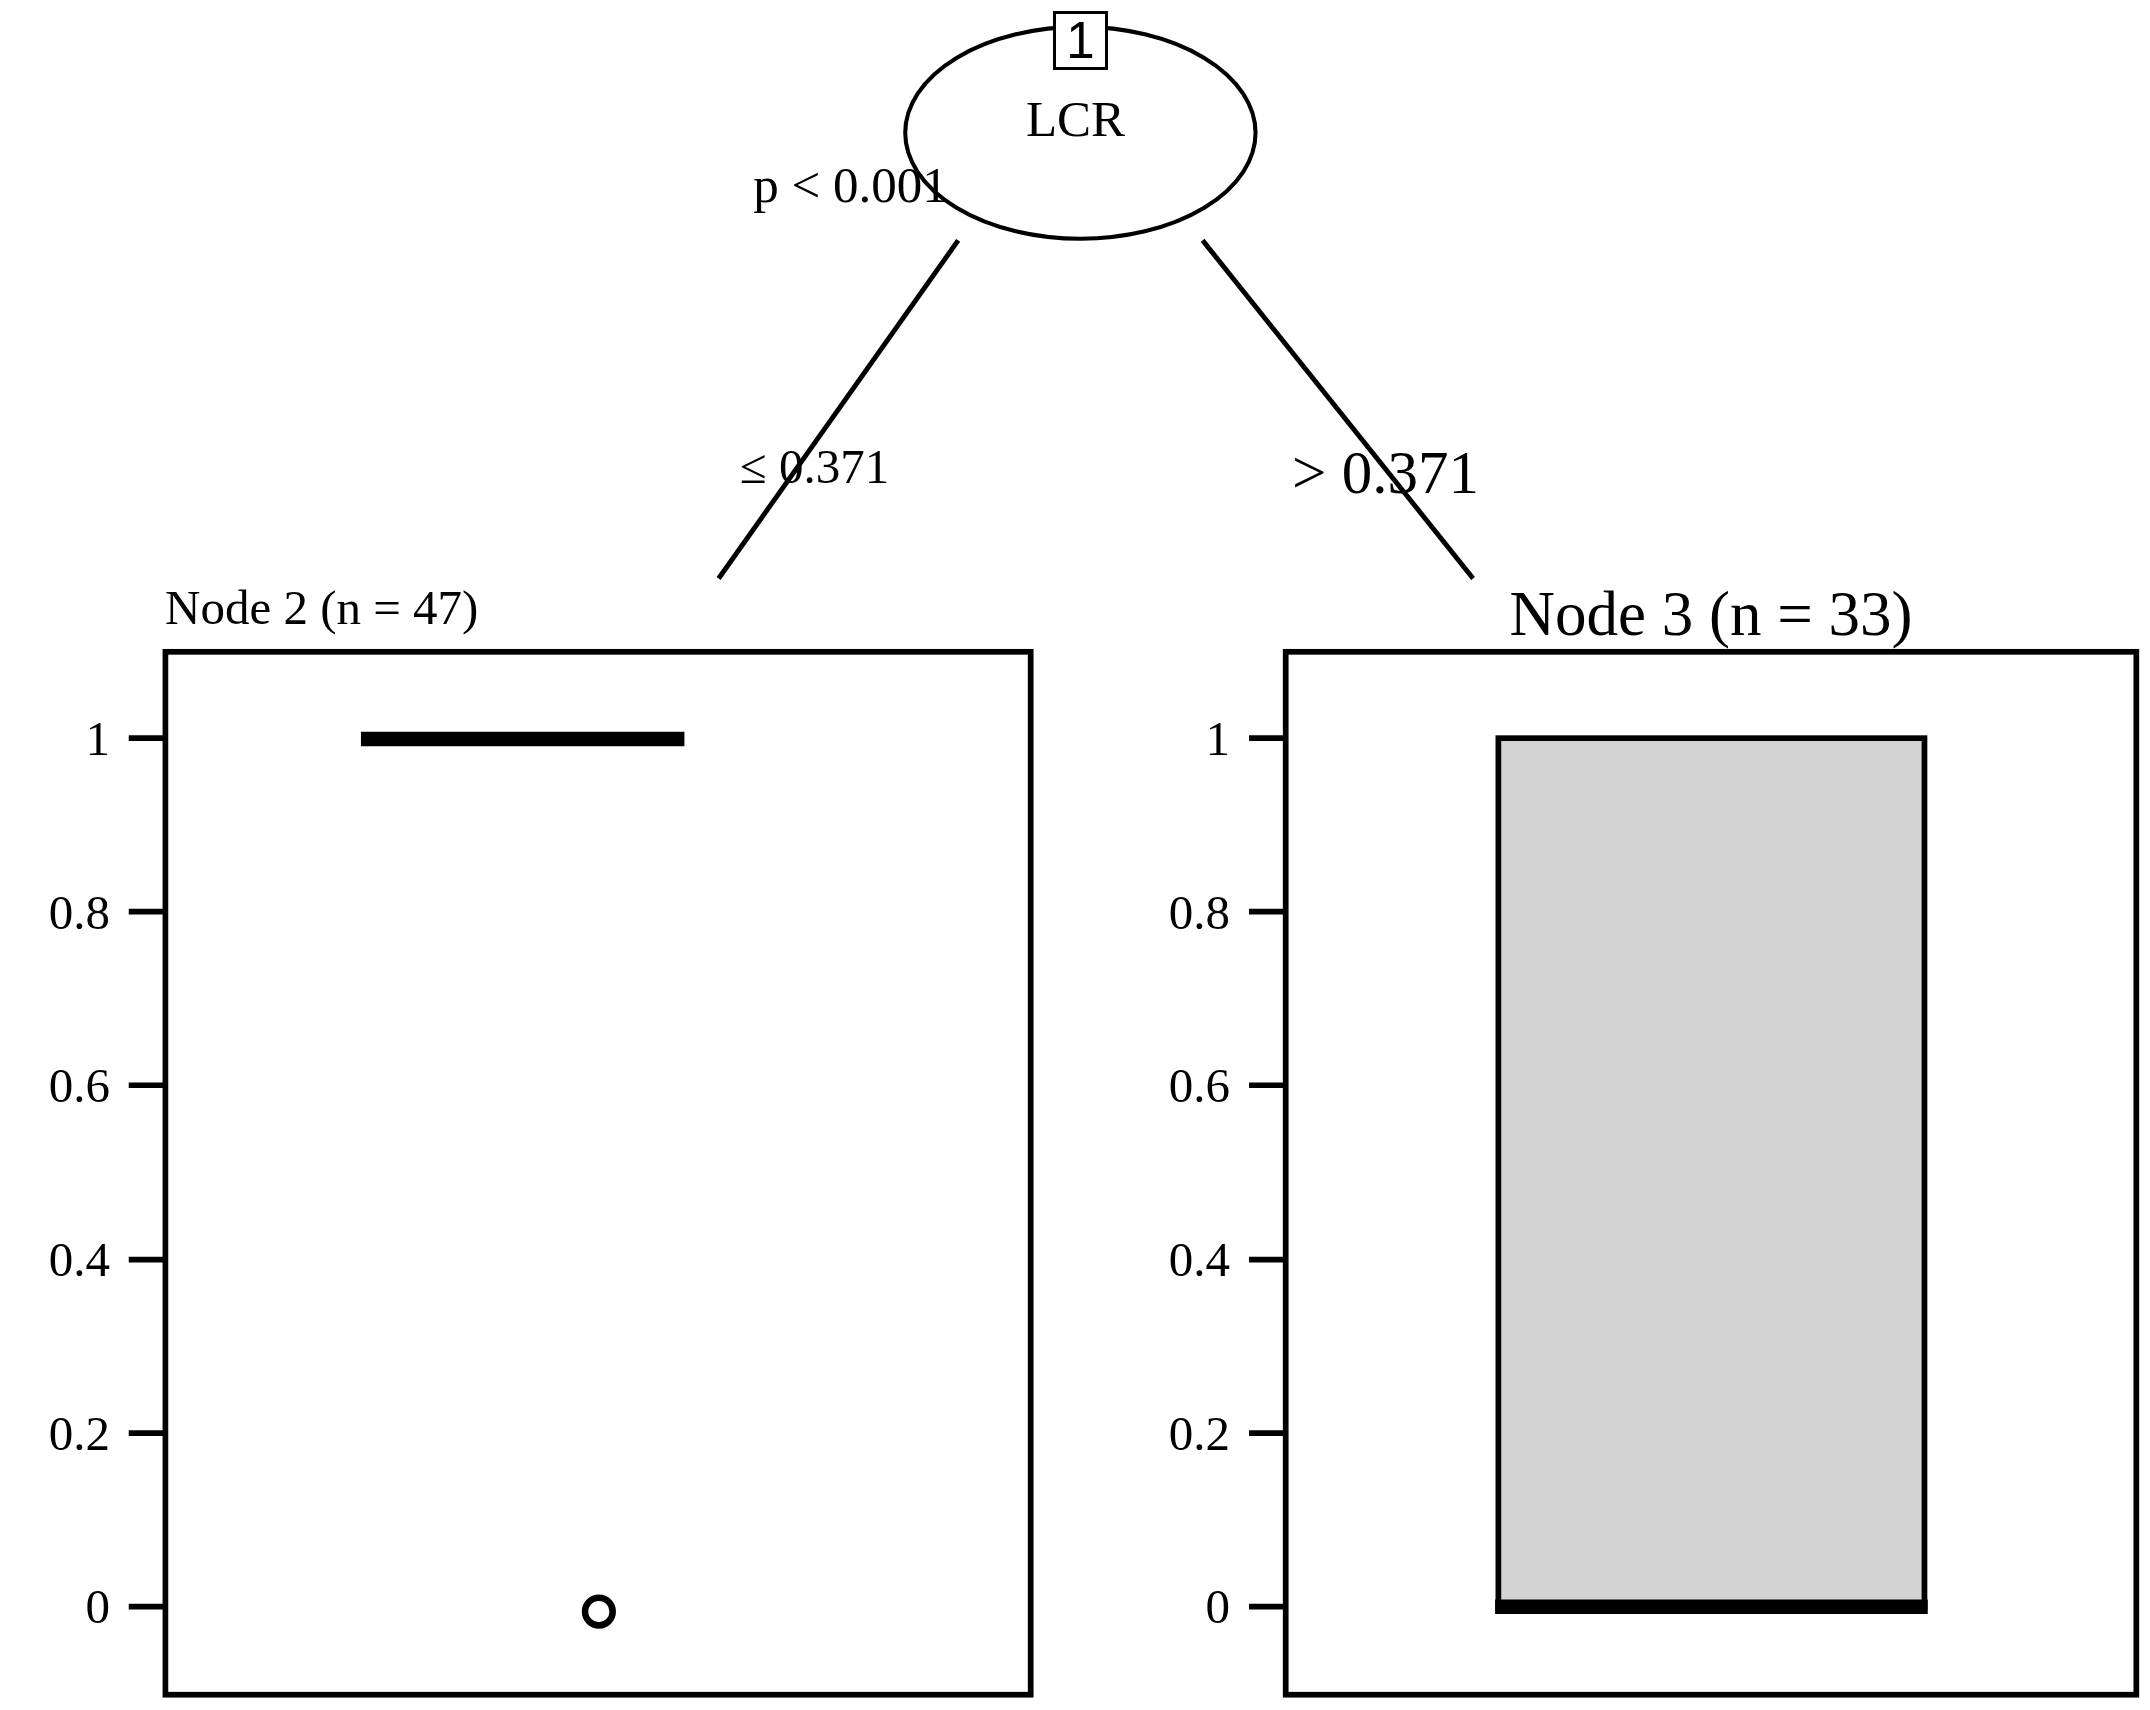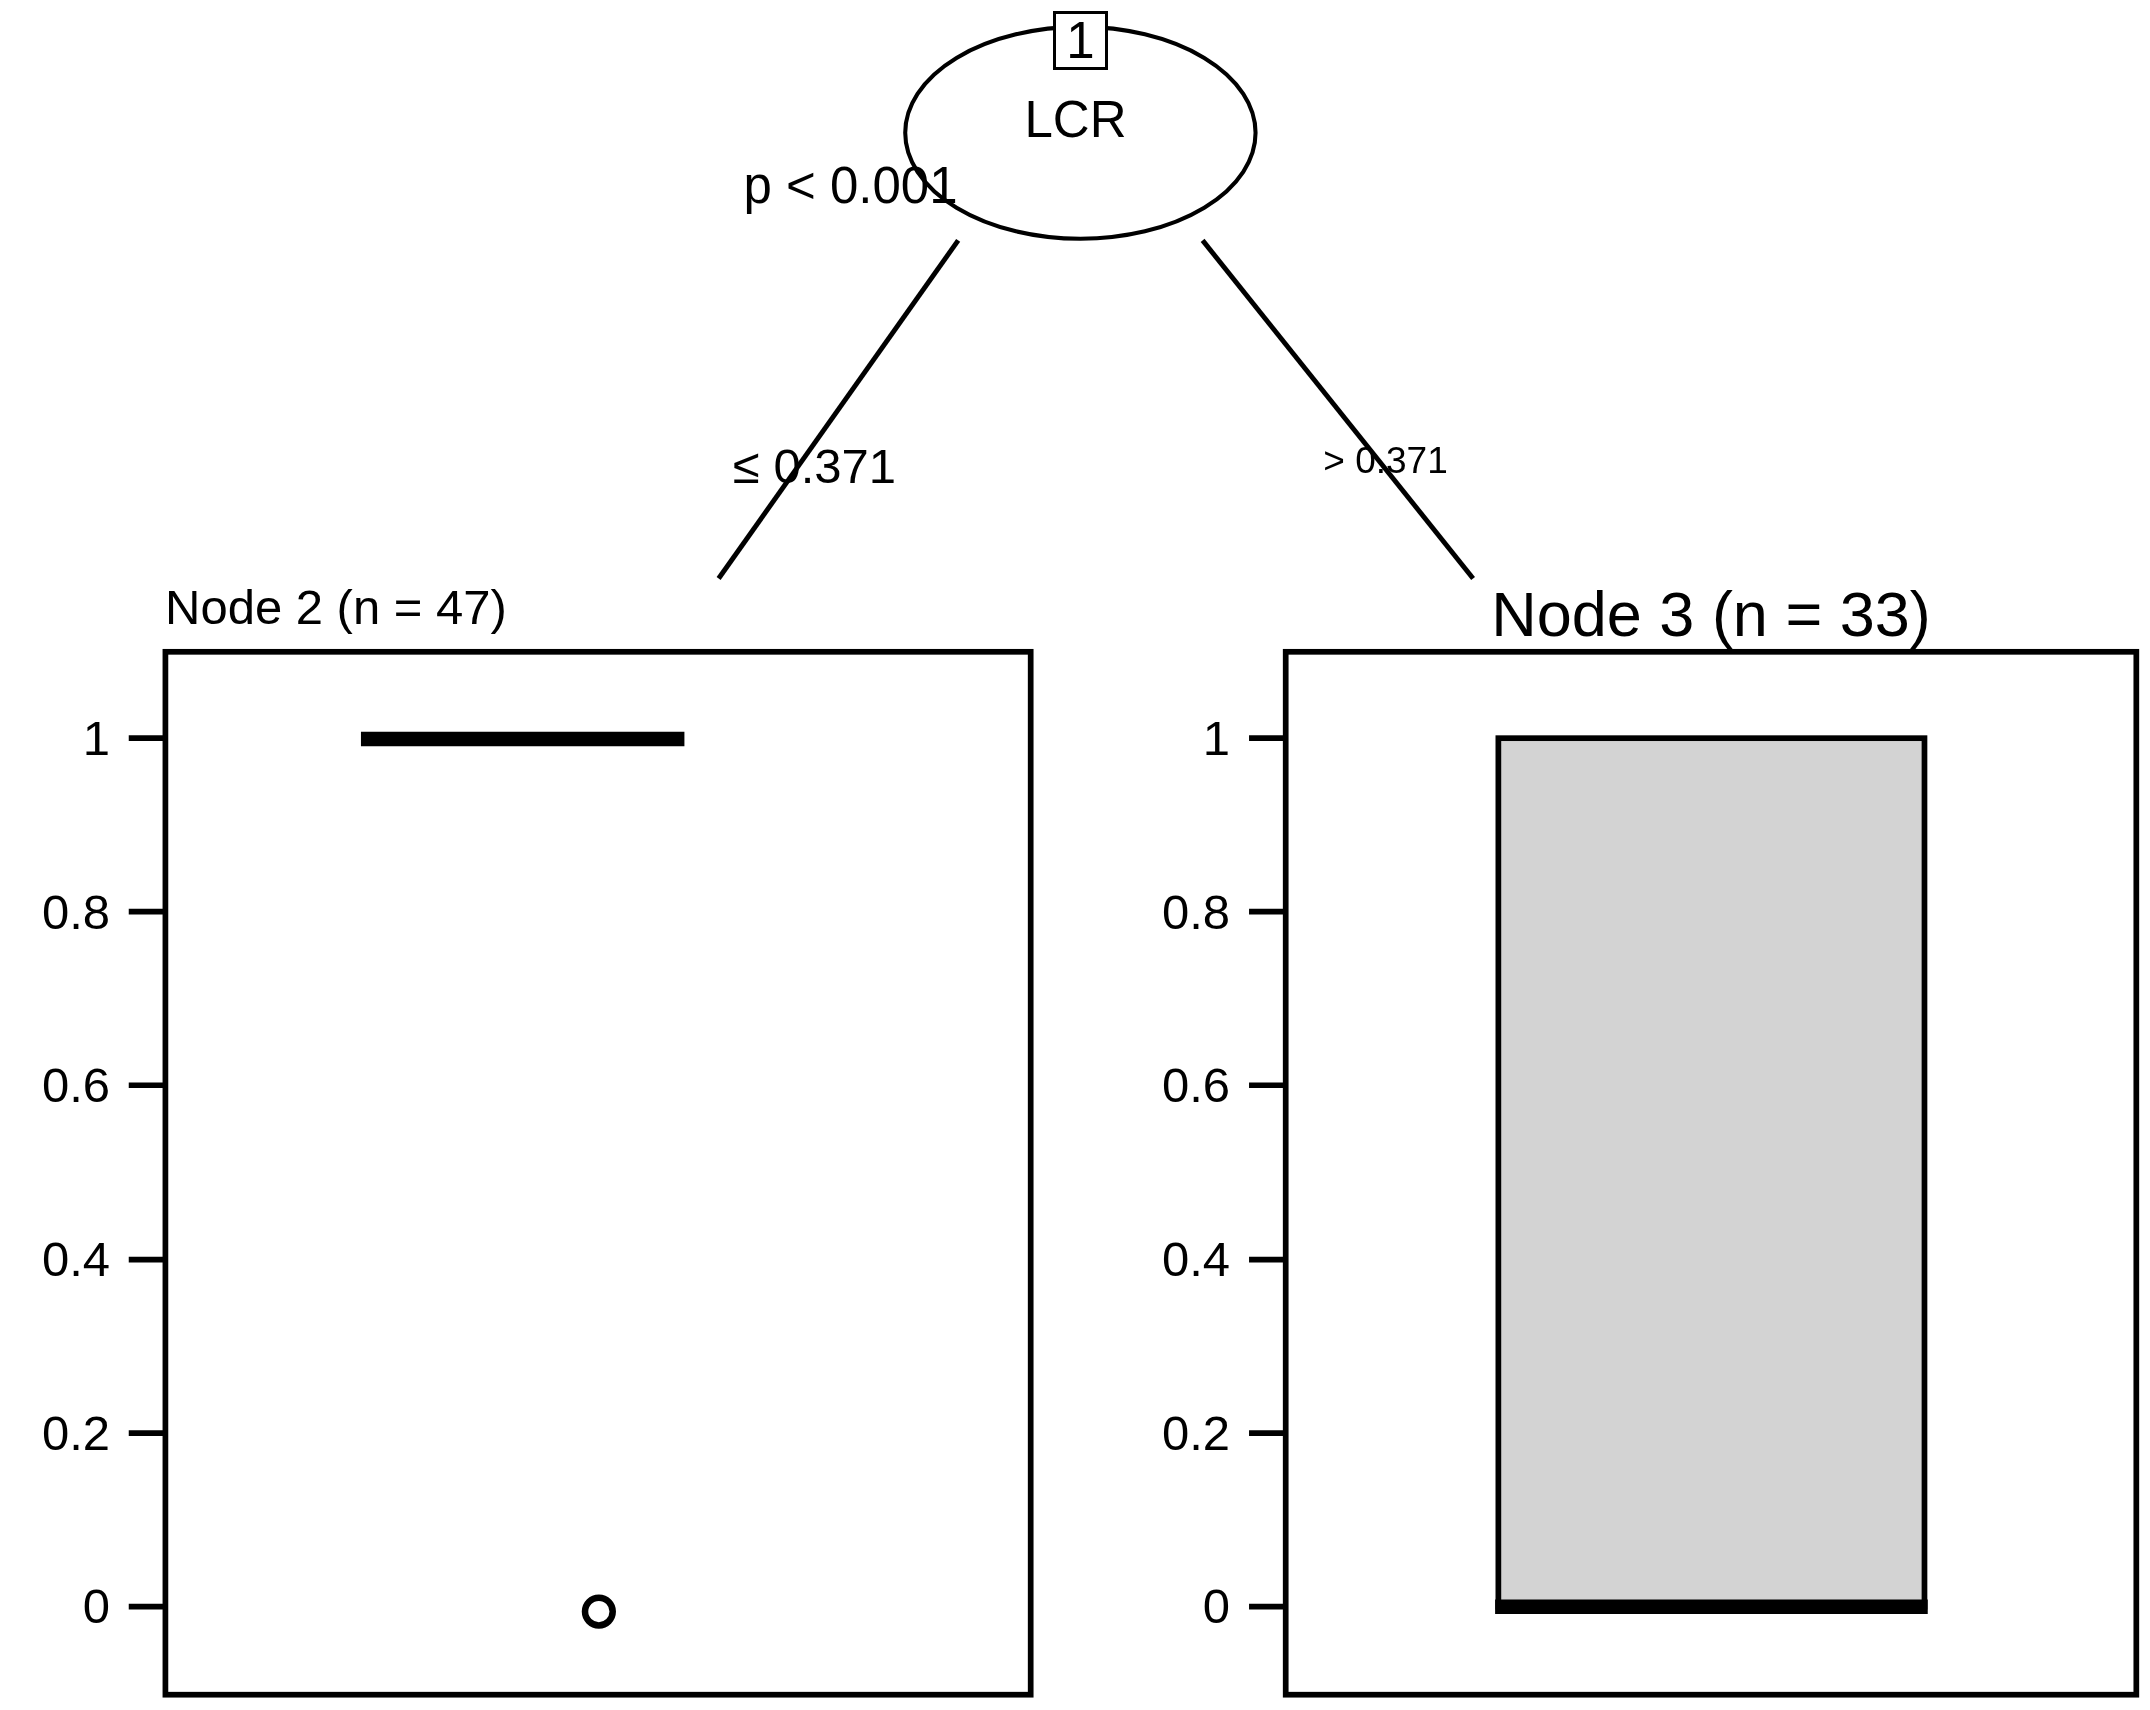--- a/index.html
+++ b/index.html
@@ -19,21 +19,21 @@
     position: absolute;
     top: 0;
     left: 0;
     width: 2151px;
     height: 1711px;
   }
   .txt {
     position: absolute;
     white-space: nowrap;
     color: #000;
-    font-family: Liberation Sans, sans-serif;
+    font-family: Liberation Serif, serif;
     line-height: 1;
   }
   
   .node-id-box {
     position: absolute;
     left: 1053px;
     top: 11.4px;
     width: 55px;
     height: 59px;
     border: 3.3px solid #000;
@@ -59,21 +59,21 @@
   .edge-label-left {
     left: 570px; top: 442px;
     width: 489px;
     text-align: center;
     font-size: 49px;
   }
   .edge-label-right {
     left: 1141px; top: 442px;
     width: 489px;
     text-align: center;
-    font-size: 37px;
+    font-size: 61px;
   }
   
   .node2-title {
     left: 165px; top: 583px;
     width: 865px;
     text-align: left;
     font-size: 49px;
   }
   .node3-title {
     left: 1286px; top: 583px;

